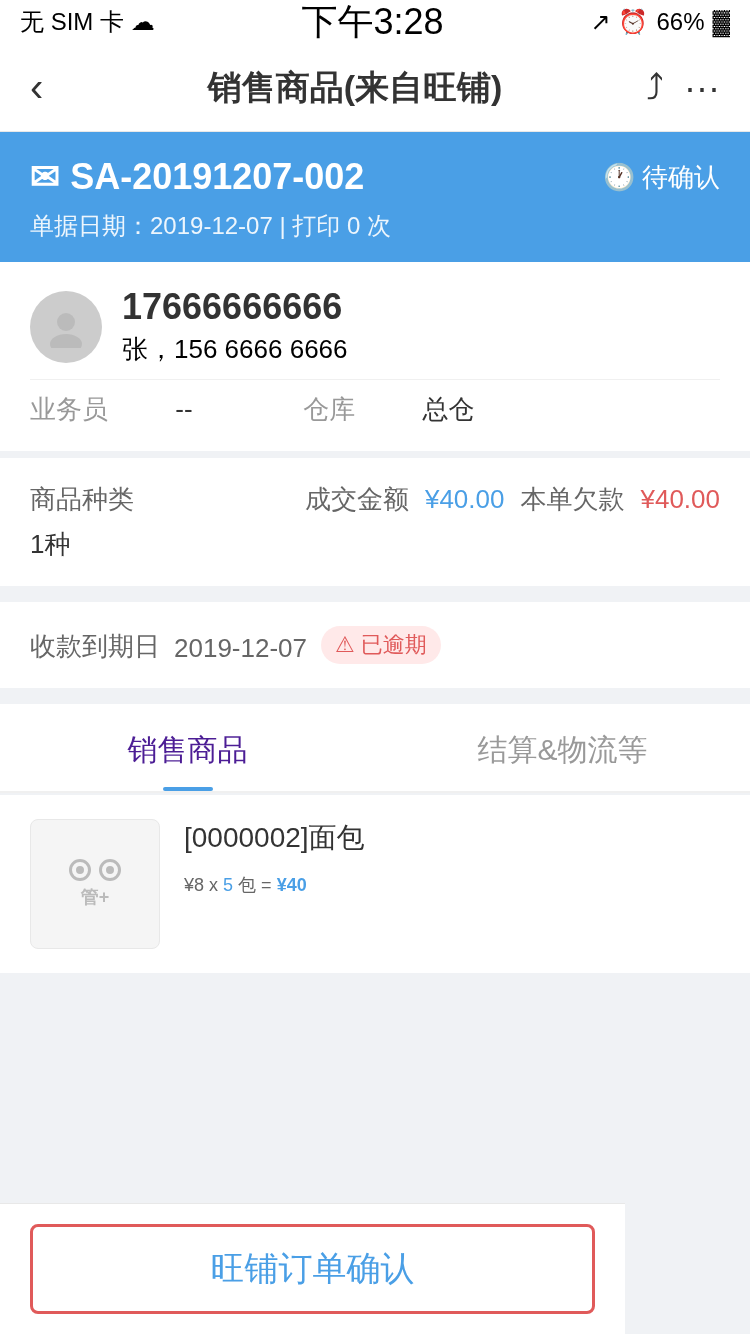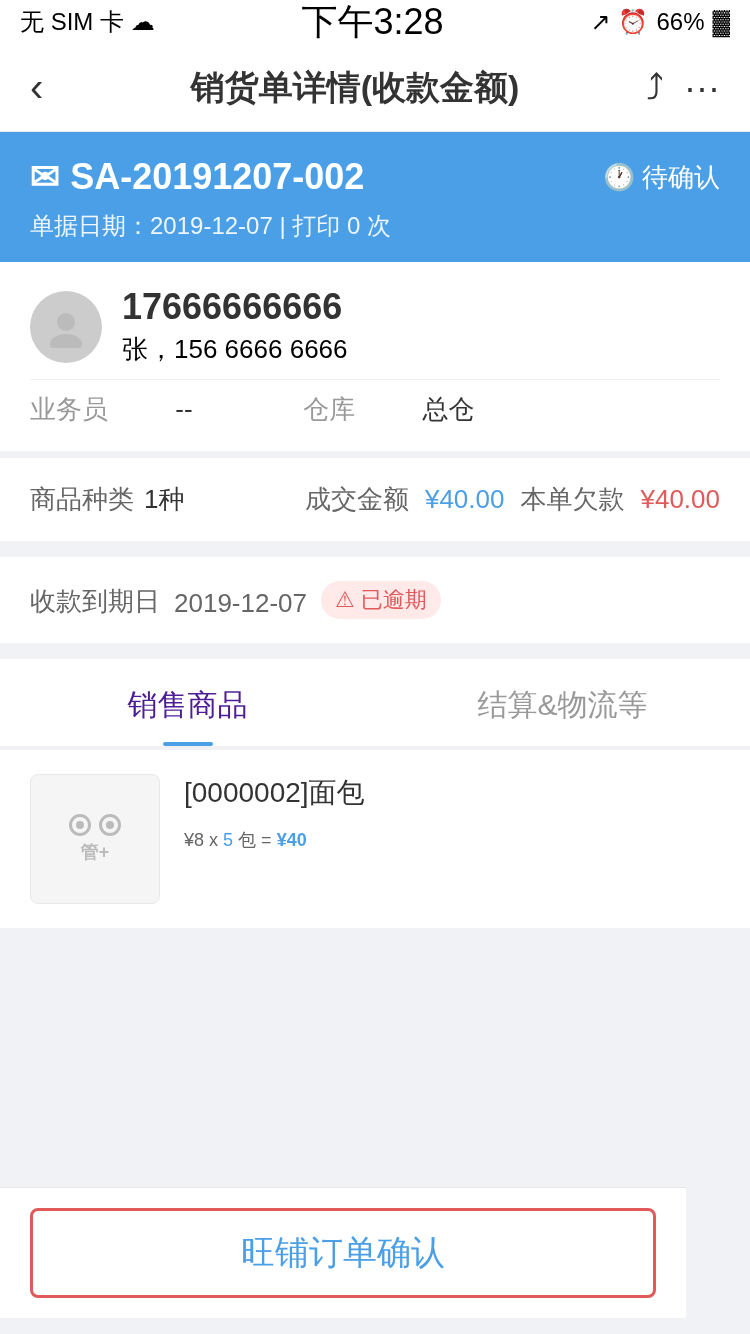--- a/index.html
+++ b/index.html
@@ -156,21 +156,21 @@
     .summary-card {
       background: #fff;
       padding: 24px 30px;
       margin-bottom: 16px;
       display: flex;
       align-items: flex-start;
       justify-content: space-between;
     }
     .summary-left {
       display: flex;
-      flex-direction: row;
+      flex-direction: column;
       gap: 10px;
       justify-content: space-between;
     }
     .summary-label {
       font-size: 26px;
       color: #666;
     }
     .summary-value {
       font-size: 26px;
       color: #333;
@@ -282,23 +282,23 @@
 
     
     .empty-area {
       background: #f0f2f5;
       height: 260px;
     }
 
     
     .bottom-bar {
       position: fixed;
-      bottom: 16px;
+      bottom: 0;
       left: 0;
-      width: 686px;
+      width: 625px;
       background: #fff;
       padding: 20px 30px;
       border-top: 1px solid #e8e8e8;
     }
     .confirm-btn {
       width: 100%;
       height: 90px;
       border: 3px solid #e05a5a;
       background: #fff;
       border-radius: 8px;
@@ -357,21 +357,21 @@
   <div class="status-right">
     <span>↗</span>
     <span>⏰</span>
     <span>66%</span>
     <span>▓</span>
   </div>
 </div>
 
 <div class="nav-bar">
   <div class="nav-back">‹</div>
-  <div class="nav-title">销货单详情(收款金额)</div>
+  <div class="nav-title">销售商品(来自旺铺)</div>
   <div class="nav-actions">
     <span class="nav-icon">⤴</span>
     <span class="nav-icon">···</span>
   </div>
 </div>
 
 <div class="order-header">
   <div class="order-header-top">
     <div class="order-id">
       <span>✉</span>

